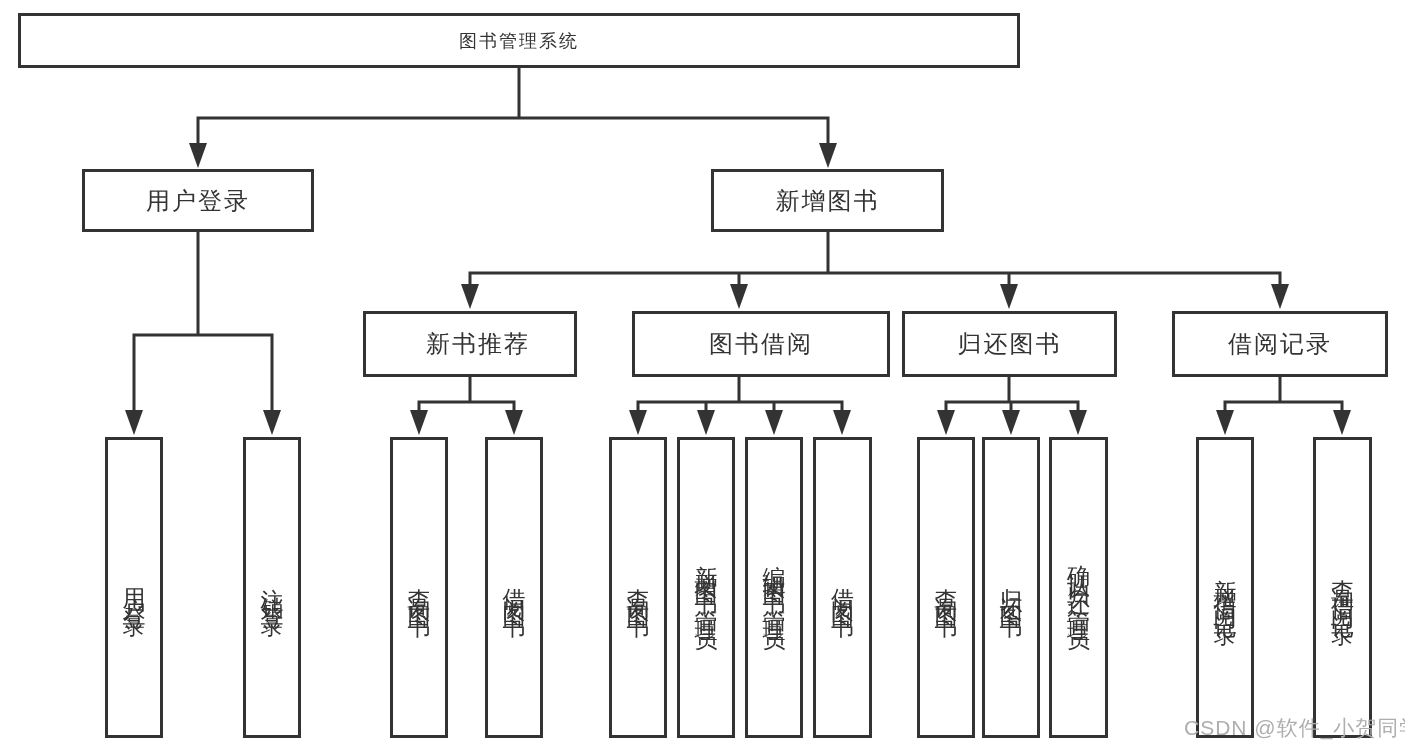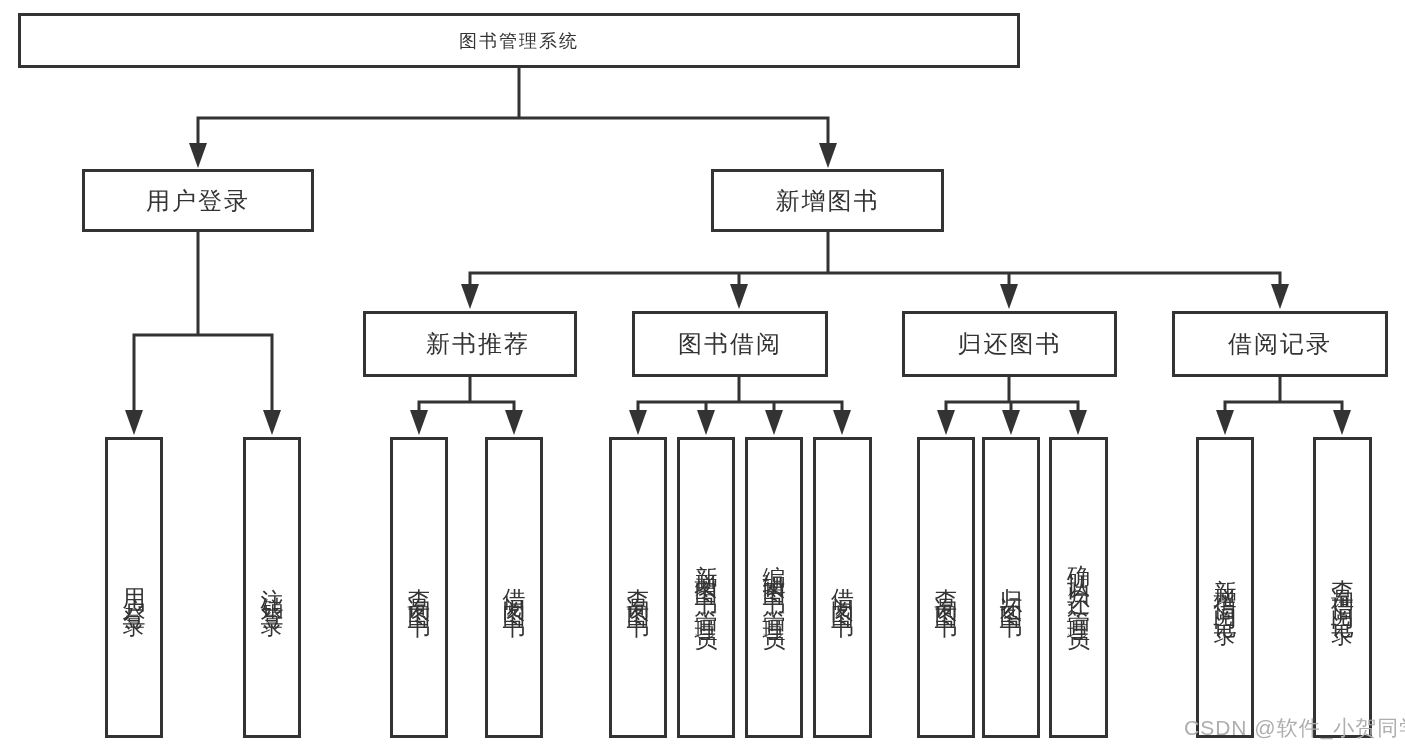--- a/index.html
+++ b/index.html
@@ -88,21 +88,21 @@
     <polygon points="1216,410 1234,410 1225,435"></polygon>
     <polygon points="1333,410 1351,410 1342,435"></polygon>
   </svg>
 
   <div class="box h root-box" style="left:18px;top:13px;width:1002px;height:55px;">图书管理系统</div>
 
   <div class="box h" style="left:82px;top:169px;width:232px;height:63px;">用户登录</div>
   <div class="box h" style="left:711px;top:169px;width:233px;height:63px;">新增图书</div>
 
   <div class="box h" style="left:363px;top:311px;width:214px;height:66px;padding-left:16px;">新书推荐</div>
-  <div class="box h" style="left:632px;top:311px;width:196px;height:66px;">图书借阅</div>
+  <div class="box h" style="left:632px;top:311px;width:258px;height:66px;">图书借阅</div>
   <div class="box h" style="left:902px;top:311px;width:215px;height:66px;">归还图书</div>
   <div class="box h" style="left:1172px;top:311px;width:216px;height:66px;">借阅记录</div>
 
   <div class="box v" style="left:105px;top:437px;width:58px;height:301px;">用户登录</div>
   <div class="box v" style="left:243px;top:437px;width:58px;height:301px;">注销登录</div>
 
   <div class="box v" style="left:390px;top:437px;width:58px;height:301px;">查询图书</div>
   <div class="box v" style="left:485px;top:437px;width:58px;height:301px;">借阅图书</div>
 
   <div class="box v" style="left:609px;top:437px;width:58px;height:301px;">查询图书</div>

